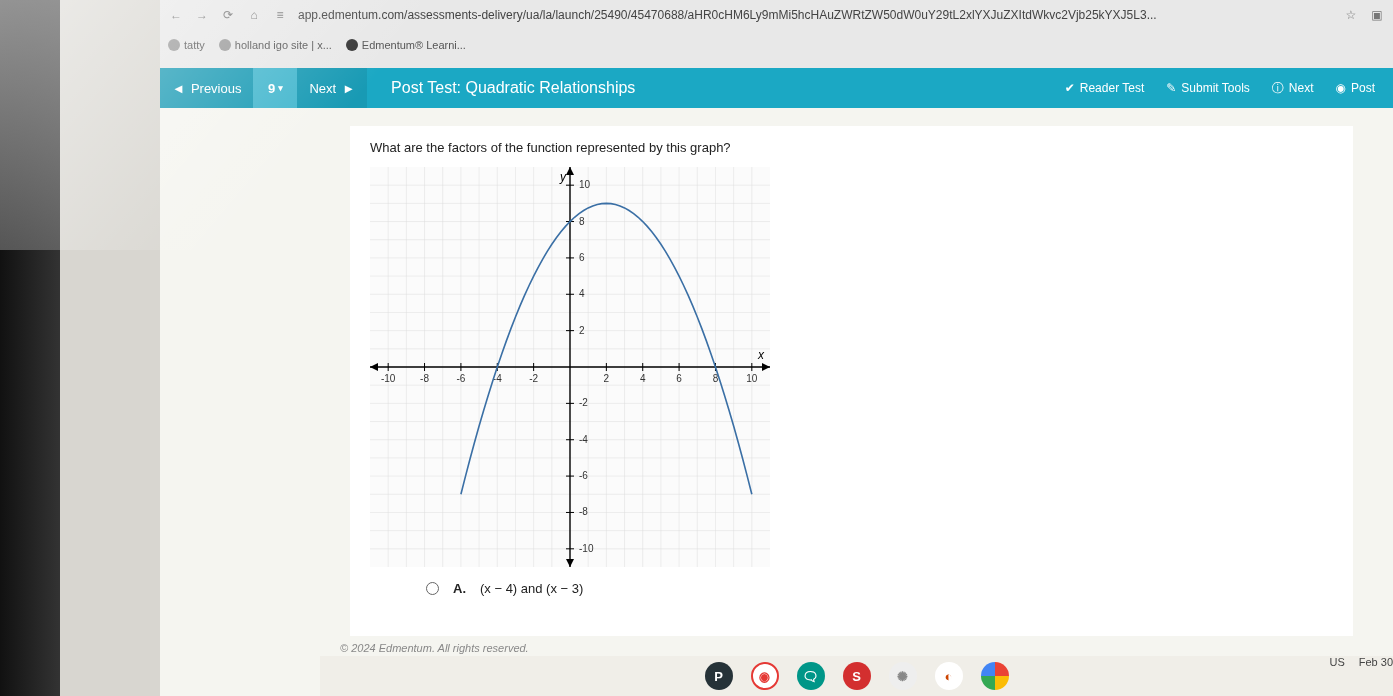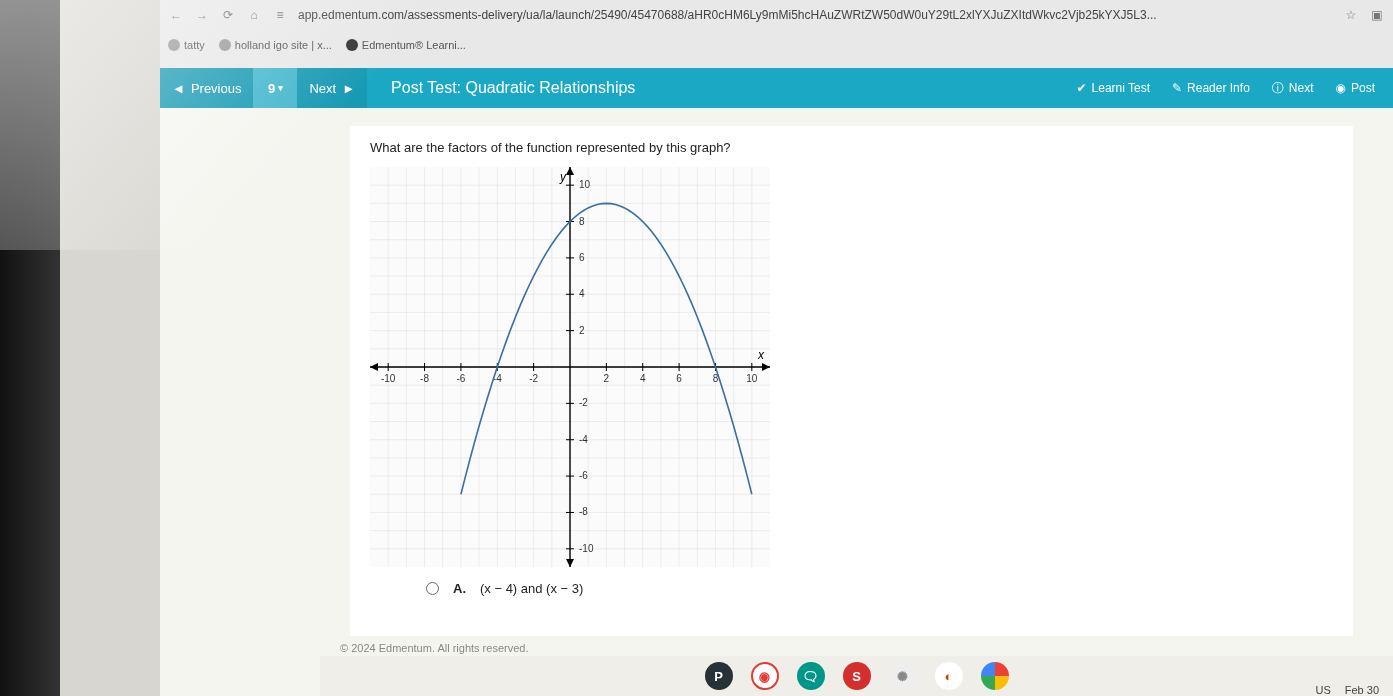--- a/index.html
+++ b/index.html
@@ -92,36 +92,36 @@
   .chart-box svg { position: absolute; inset: 0; }
 
   .answers { margin-top: 14px; margin-left: 56px; }
   .answer-row { display: flex; align-items: center; gap: 14px; font-size: 13px; color: #222; }
   .radio { width: 13px; height: 13px; border: 1.5px solid #666; border-radius: 50%; }
   .answer-letter { font-weight: bold; }
 
   .footer {
     position: absolute;
     left: 180px; bottom: 42px;
-    font-size: 11px; color: #888;
+    font-size: 11px; color: #888; font-style: italic;
   }
 
   .taskbar {
     position: absolute;
     left: 160px; right: 0; bottom: 0;
     height: 40px;
     background: #f0eee8;
     display: flex;
     align-items: center;
     justify-content: center;
     gap: 18px;
   }
   .tb-right {
-    position: absolute; right: 14px; top: 0; bottom: 0;
-    display: flex; align-items: flex-end; gap: 14px;
+    position: absolute; right: 0; top: 0; bottom: 0;
+    display: flex; align-items: flex-start; gap: 14px;
     font-size: 11px; color: #444;
   }
   .tb-icon {
     width: 28px; height: 28px; border-radius: 50%;
     display: flex; align-items: center; justify-content: center;
     color: #fff; font-size: 13px; font-weight: bold;
   }
 
   .glare {
     position: absolute;
@@ -181,25 +181,25 @@
       <span style="font-size:9px;margin-left:3px">▾</span>
     </div>
     <div class="nav-next">
       <span>Next</span>
       <span>►</span>
     </div>
     <div class="hdr-title">Post Test: Quadratic Relationships</div>
     <div class="hdr-tools">
       <div class="hdr-tool">
           <span>✔</span>
-          <span>Learni Test</span>
+          <span>Reader Test</span>
         </div>
       <div class="hdr-tool">
           <span>✎</span>
-          <span>Reader Info</span>
+          <span>Submit Tools</span>
         </div>
       <div class="hdr-tool">
           <span>ⓘ</span>
           <span>Next</span>
         </div>
       <div class="hdr-tool">
           <span>◉</span>
           <span>Post</span>
         </div>
     </div>

